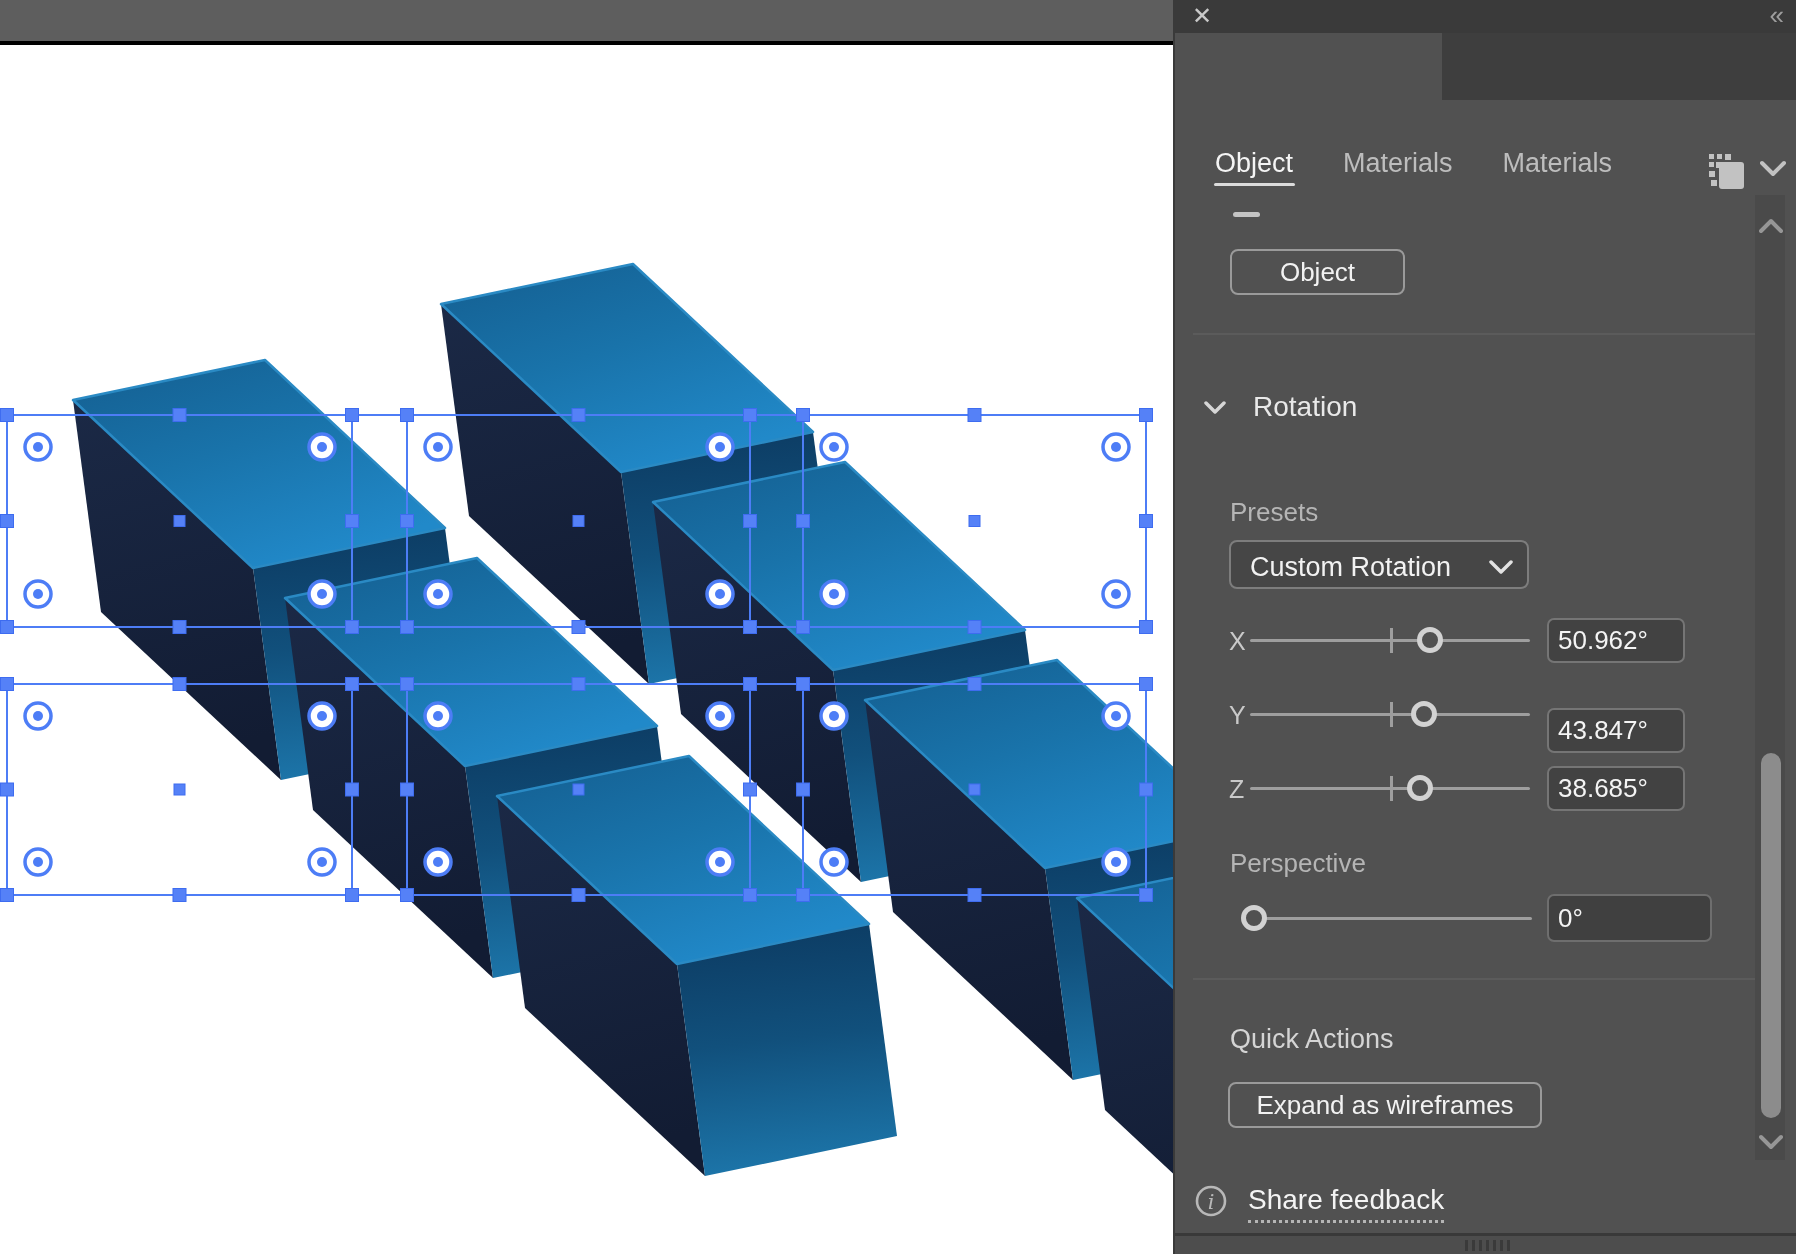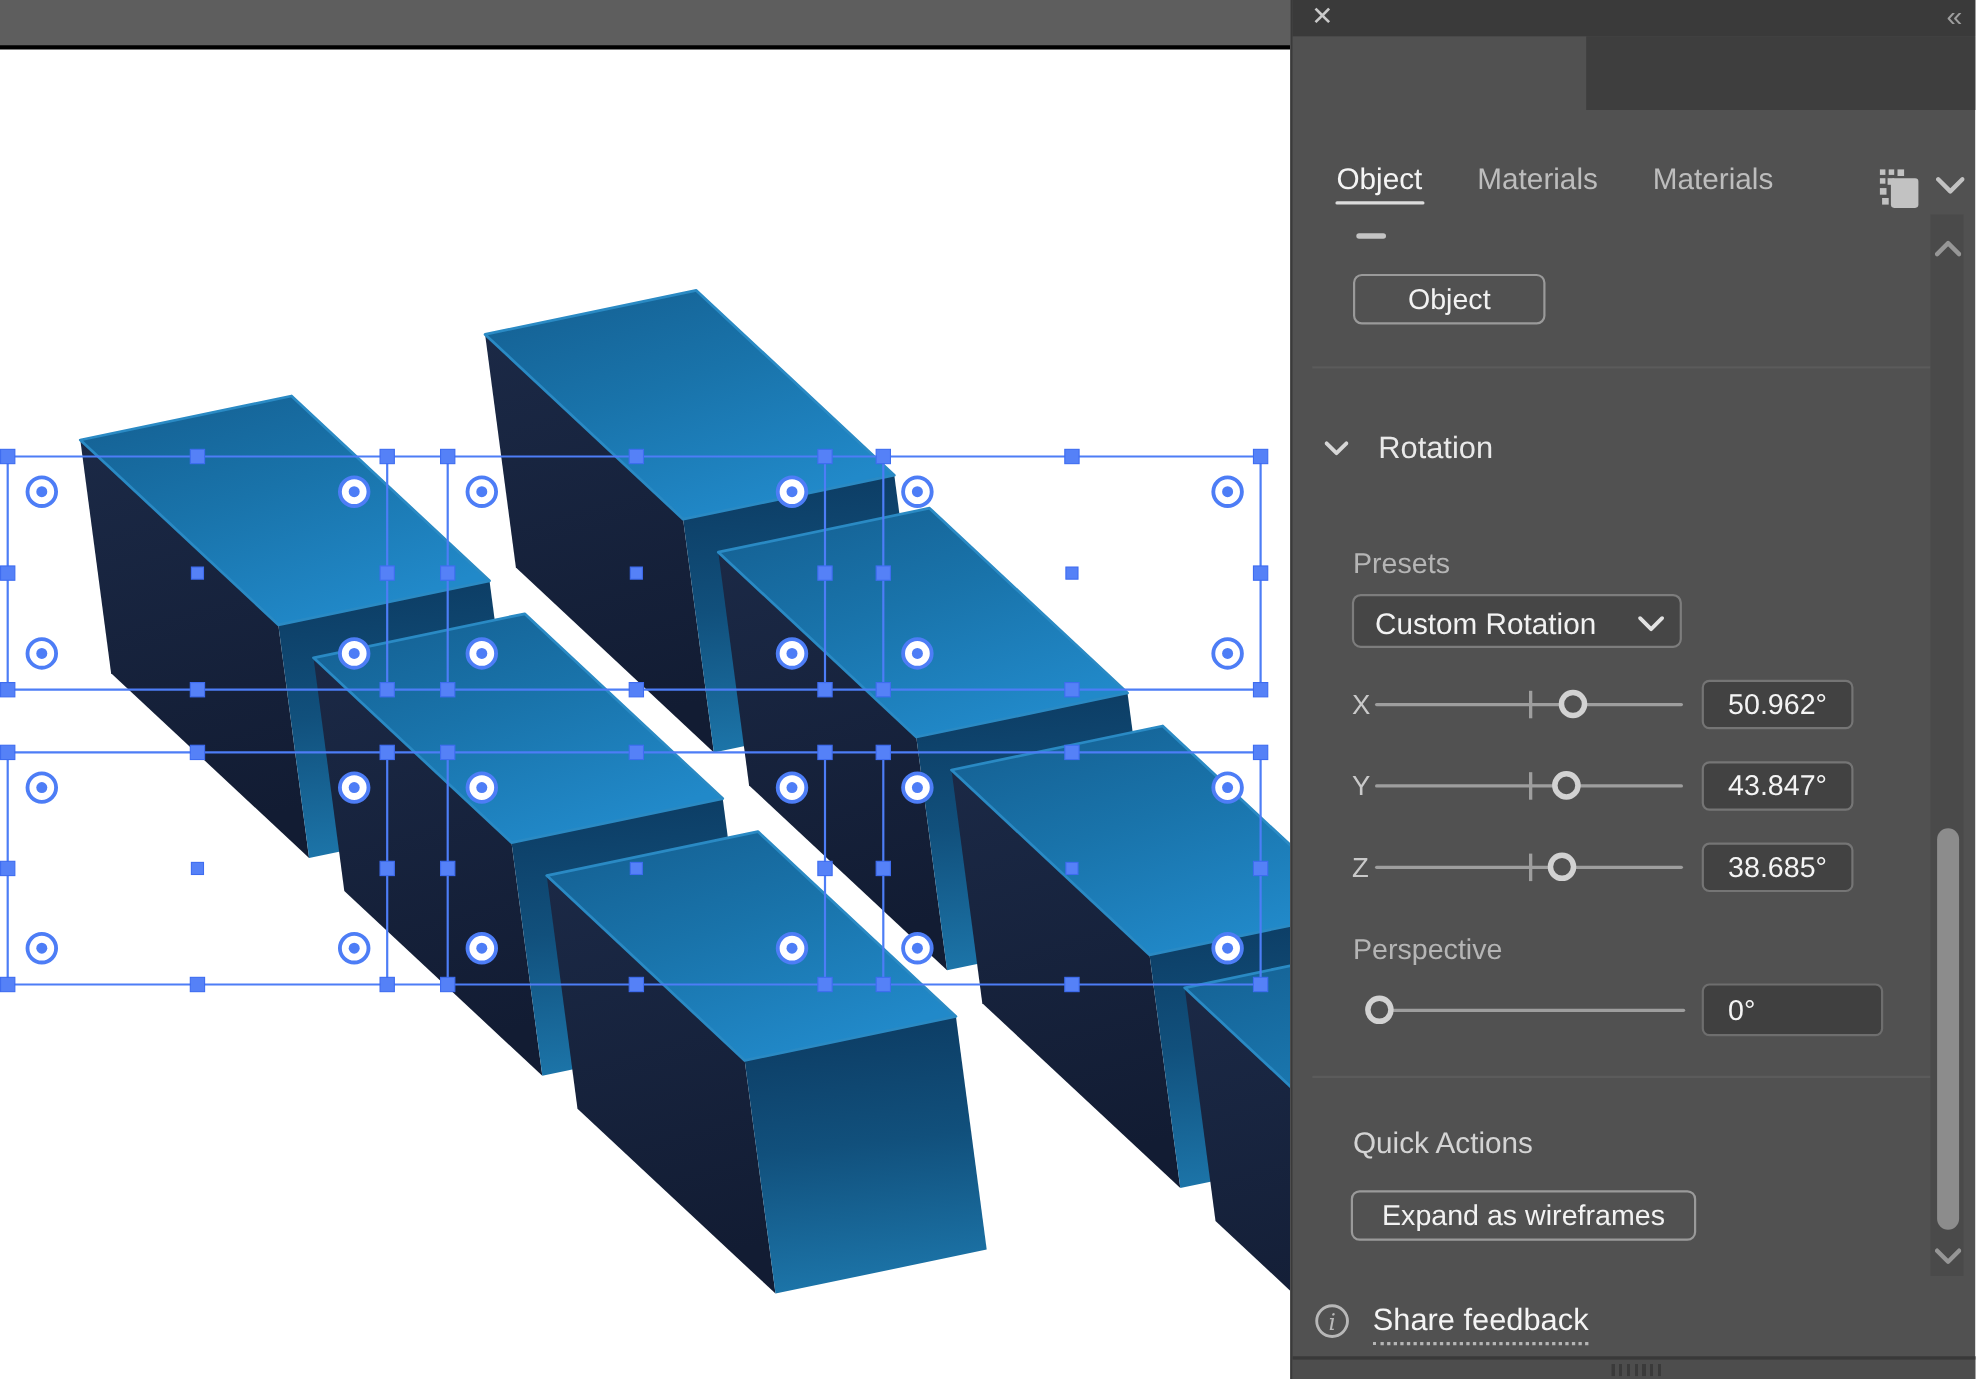--- a/index.html
+++ b/index.html
@@ -43,21 +43,21 @@
   #preset-select{position:absolute;left:54px;top:540px;width:300px;height:49px;box-sizing:border-box;background:#464646;border:2px solid #7d7d7d;border-radius:8px;cursor:pointer;}
   #preset-value{position:absolute;left:19px;top:10px;font-size:27px;color:#f2f2f2;white-space:nowrap;}
   #preset-chevron{position:absolute;right:14px;top:17px;}
 
   
   .slider-row{position:absolute;left:0;width:623px;height:45px;}
   .axis-label{position:absolute;left:54px;top:9px;font-size:25px;color:#c9c9c9;}
   .track{position:absolute;top:21px;height:3px;background:#9e9e9e;border-radius:2px;cursor:pointer;}
   .tick{position:absolute;top:10px;width:3px;height:25px;background:#9e9e9e;}
   .knob{position:absolute;top:9px;width:26px;height:26px;border-radius:50%;border:5px solid #d2d2d2;background:#515151;box-sizing:border-box;cursor:grab;}
-  .value-box{position:absolute;left:372px;width:138px;height:45px;box-sizing:border-box;background:#424242;border:2px solid #757575;border-radius:7px;color:#f4f4f4;font-size:26px;line-height:41px;padding-left:22px;cursor:text;}
+  .value-box{position:absolute;left:372px;width:138px;height:45px;box-sizing:border-box;background:#424242;border:2px solid #757575;border-radius:7px;color:#f4f4f4;font-size:26px;line-height:41px;padding-left:9px;cursor:text;}
   #pers-value{left:372px;width:165px;height:48px;background:#404040;border-color:#6e6e6e;}
 
   
   #scrollcol{position:absolute;left:580px;top:195px;width:30px;height:965px;background:#4a4a4a;}
   #scroll-thumb{position:absolute;left:586px;top:753px;width:20px;height:365px;background:#8c8c8c;border-radius:10px;cursor:pointer;}
   .scroll-arrow{position:absolute;left:584px;cursor:pointer;}
   #scroll-up{top:218px;}
   #scroll-down{top:1134px;}
 
   
@@ -306,21 +306,21 @@
           <div class="track" style="left:75px;width:280px"></div>
           <div class="tick" style="left:215px"></div>
           <div class="knob" style="left:241.6371111111111px"></div>
           <div class="value-box" style="top:0">50.962°</div>
         </div>
         <div class="slider-row" style="top: 692px;">
           <span class="axis-label">Y</span>
           <div class="track" style="left:75px;width:280px"></div>
           <div class="tick" style="left:215px"></div>
           <div class="knob" style="left:236.10322222222223px"></div>
-          <div class="value-box" style="top:0">43.847°</div>
+          <div class="value-box" style="top:16px">43.847°</div>
         </div>
         <div class="slider-row" style="top: 766px;">
           <span class="axis-label">Z</span>
           <div class="track" style="left:75px;width:280px"></div>
           <div class="tick" style="left:215px"></div>
           <div class="knob" style="left:232.08833333333334px"></div>
           <div class="value-box" style="top:0">38.685°</div>
         </div>
       </div>
 

